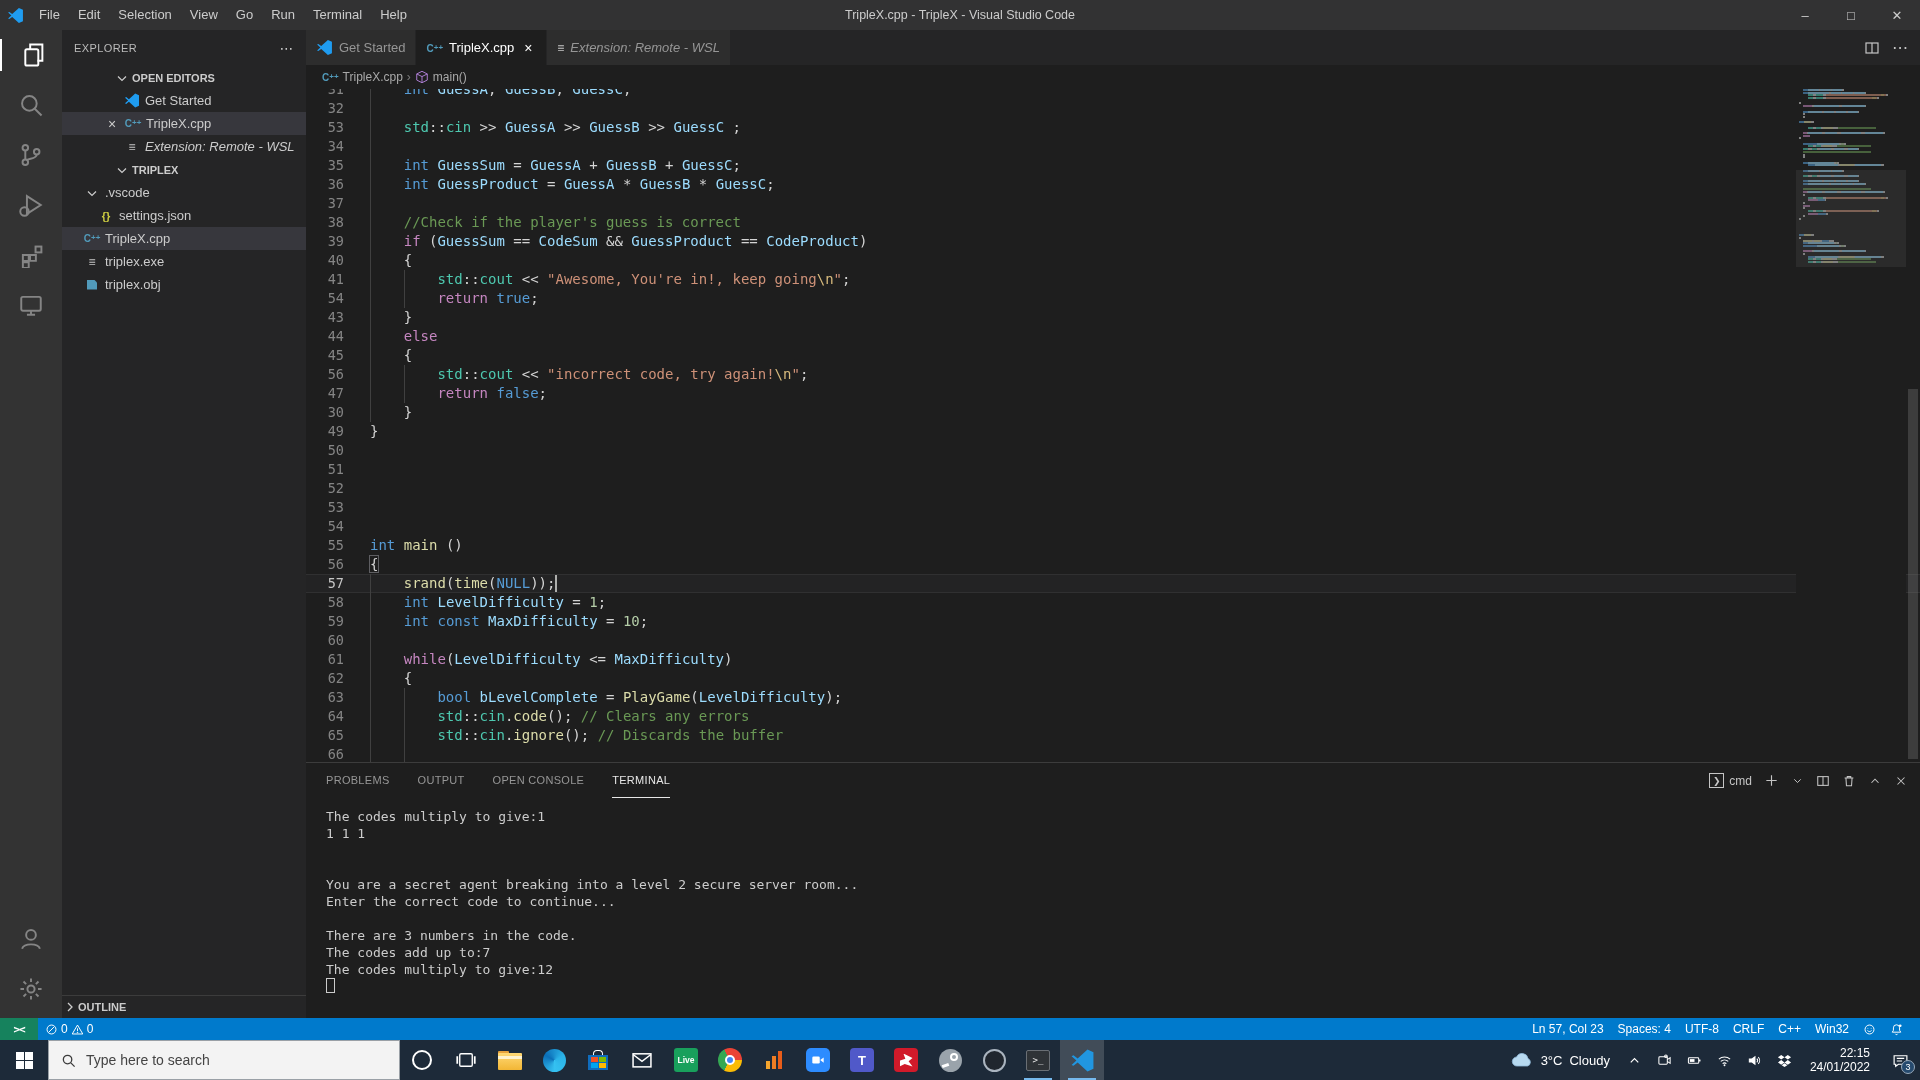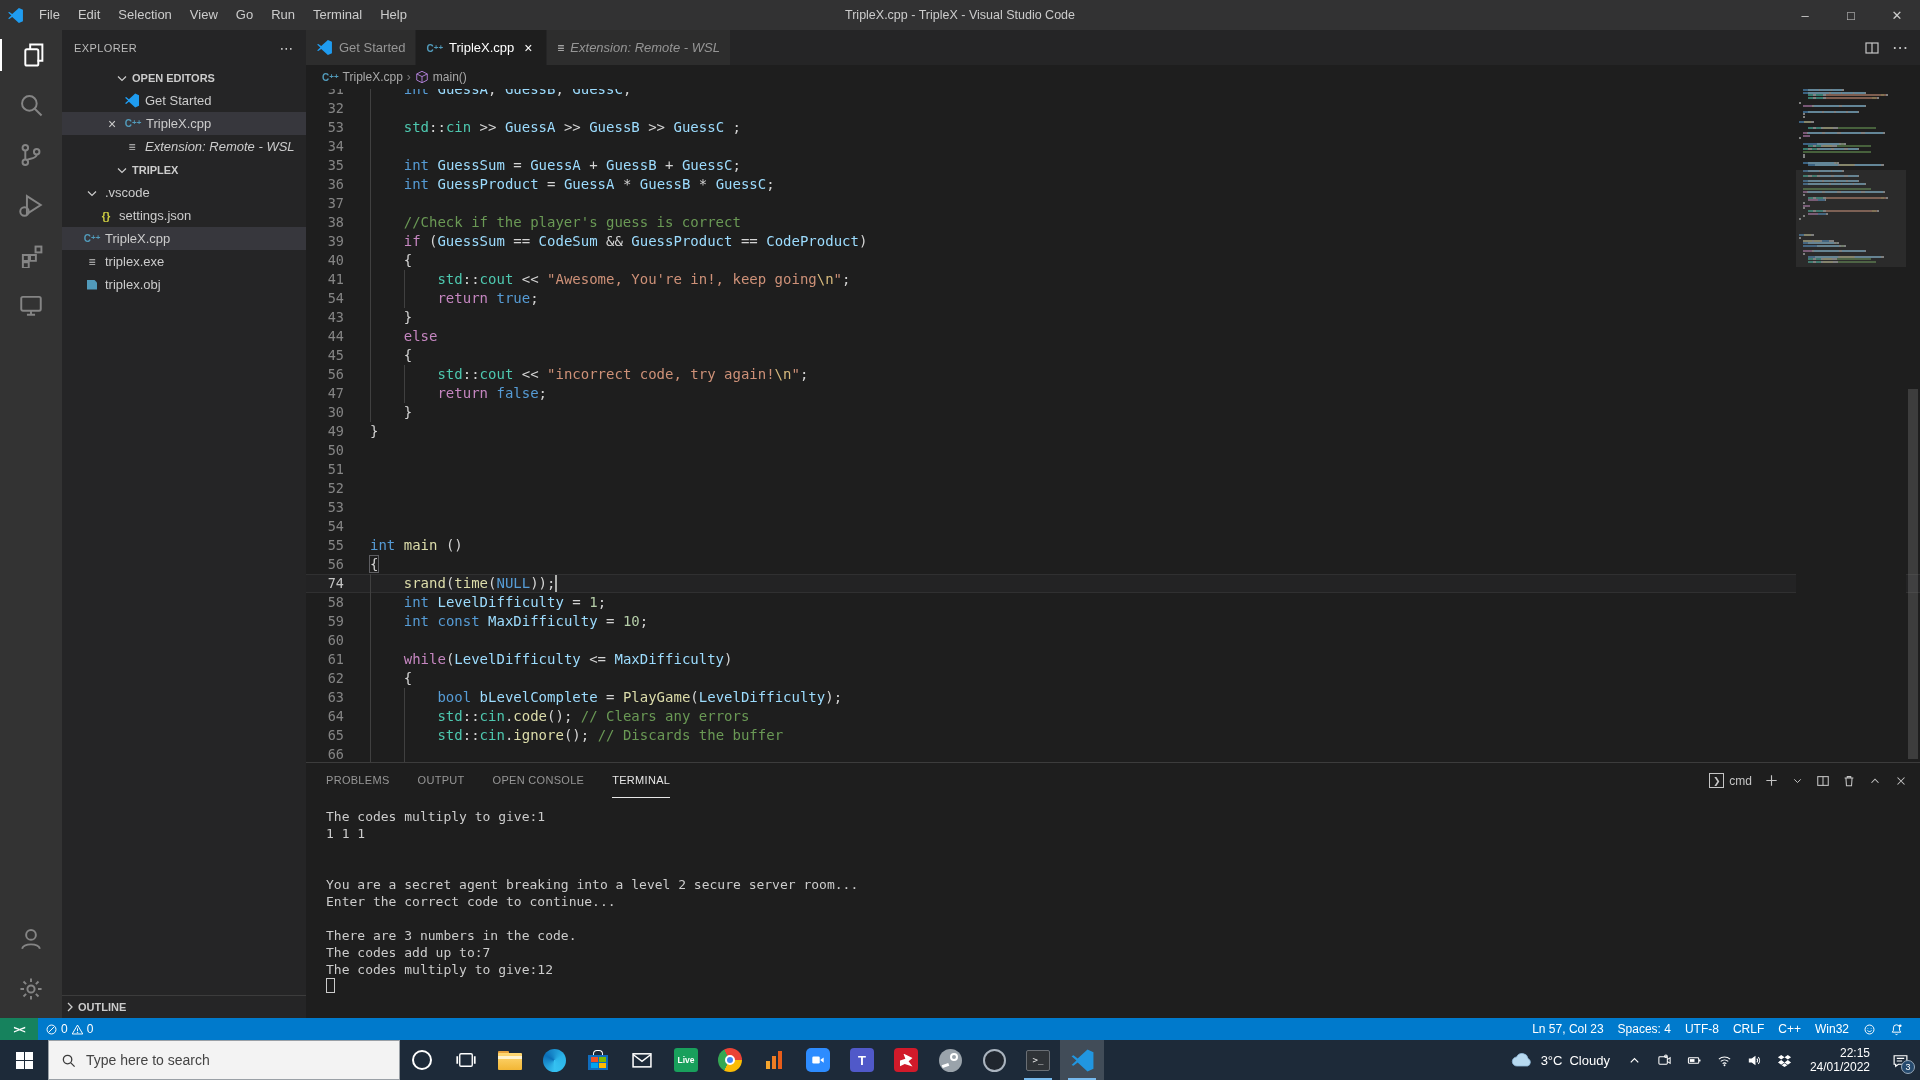--- a/index.html
+++ b/index.html
@@ -420,21 +420,21 @@
         </div>
         <div class="cl mono">
           <span class="ln">55</span>
           <span class="code"><span class="tk-k">int</span><span class="tk-p"> </span><span class="tk-f">main</span><span class="tk-p"> ()</span></span>
         </div>
         <div class="cl mono">
           <span class="ln">56</span>
           <span class="code"><span class="tk-pb">{</span></span>
         </div>
         <div class="cl mono cur">
-          <span class="ln">74</span>
+          <span class="ln">57</span>
           <span class="code"><i class="g" style="left: 0ch;"></i><span class="tk-p">    </span><span class="tk-f">srand</span><span class="tk-p">(</span><span class="tk-f">time</span><span class="tk-p">(</span><span class="tk-k">NULL</span><span class="tk-p">));</span><span class="cursor" style="left: 22ch;"></span></span>
         </div>
         <div class="cl mono">
           <span class="ln">58</span>
           <span class="code"><i class="g" style="left: 0ch;"></i><span class="tk-p">    </span><span class="tk-k">int</span><span class="tk-p"> </span><span class="tk-v">LevelDifficulty</span><span class="tk-p"> = </span><span class="tk-n">1</span><span class="tk-p">;</span></span>
         </div>
         <div class="cl mono">
           <span class="ln">59</span>
           <span class="code"><i class="g" style="left: 0ch;"></i><span class="tk-p">    </span><span class="tk-k">int</span><span class="tk-p"> </span><span class="tk-k">const</span><span class="tk-p"> </span><span class="tk-v">MaxDifficulty</span><span class="tk-p"> = </span><span class="tk-n">10</span><span class="tk-p">;</span></span>
         </div>

